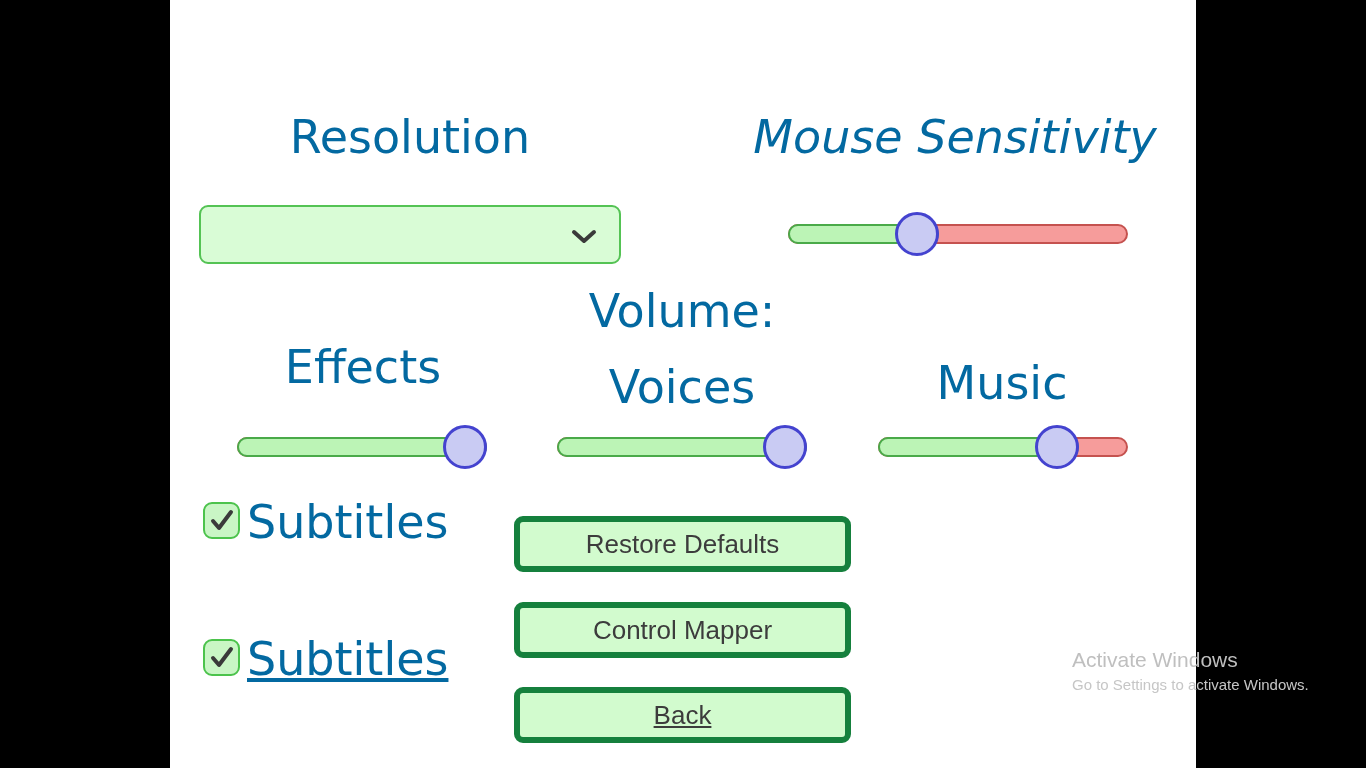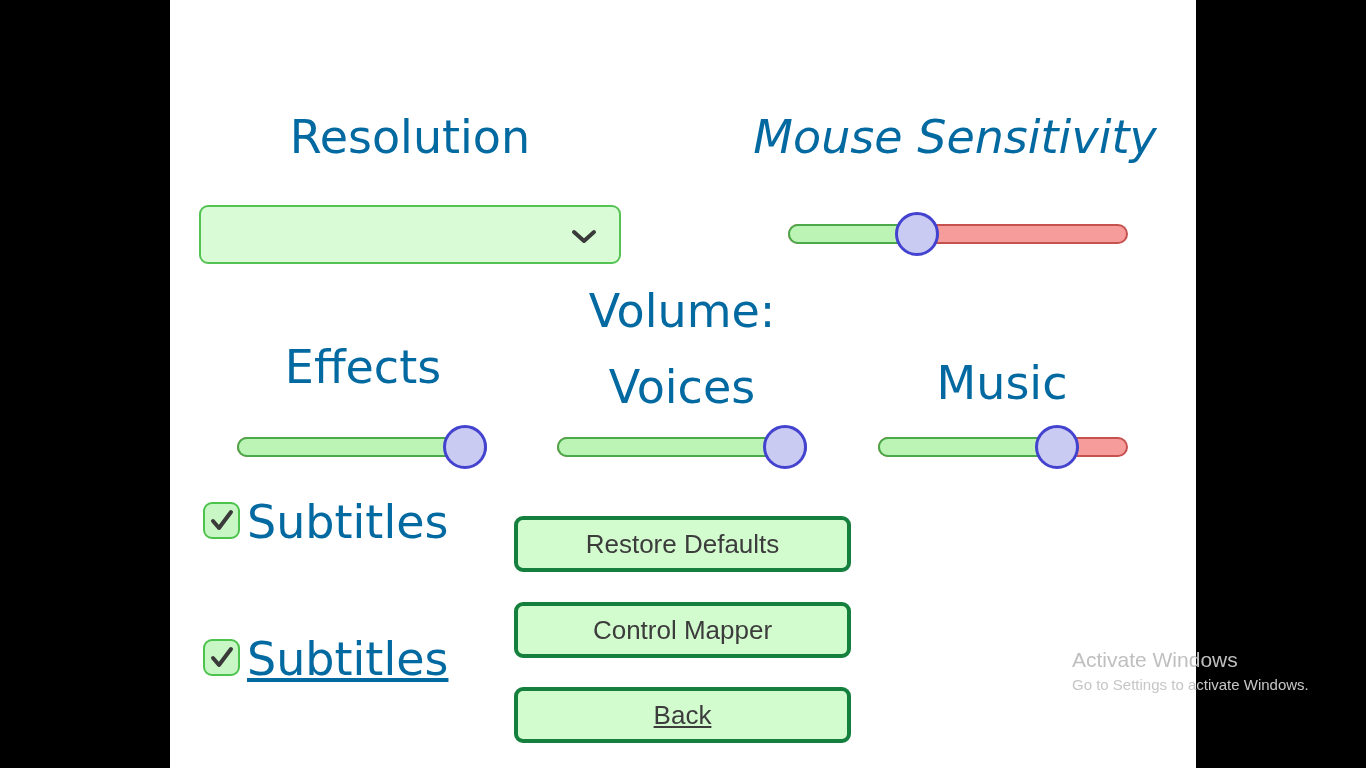--- a/index.html
+++ b/index.html
@@ -50,21 +50,21 @@
   .checkbox {
     position: absolute; left: 33px; width: 37px; height: 37px;
     background: #c9f6c5; border: 2px solid #4cc34c; border-radius: 9px;
     cursor: pointer; display: flex; align-items: center; justify-content: center;
   }
   .check-label { position: absolute; left: 77px; text-align: left; }
 
   
   .gbutton {
     position: absolute; left: 344px; width: 337px; height: 56px;
-    background: #d2fbce; border: 4px solid #15803d; border-radius: 9px;
+    background: #d2fbce; border: 6px solid #15803d; border-radius: 9px;
     font-family: "Liberation Sans", sans-serif; font-size: 26px; color: #3c3c3c;
     display: flex; align-items: center; justify-content: center; cursor: pointer;
   }
 
   
   .watermark1 {
     position: absolute; left: 1072px; top: 648px; z-index: 5;
     font-family: "Liberation Sans", sans-serif; font-size: 21px; color: #bfbfbf;
     white-space: nowrap;
   }

